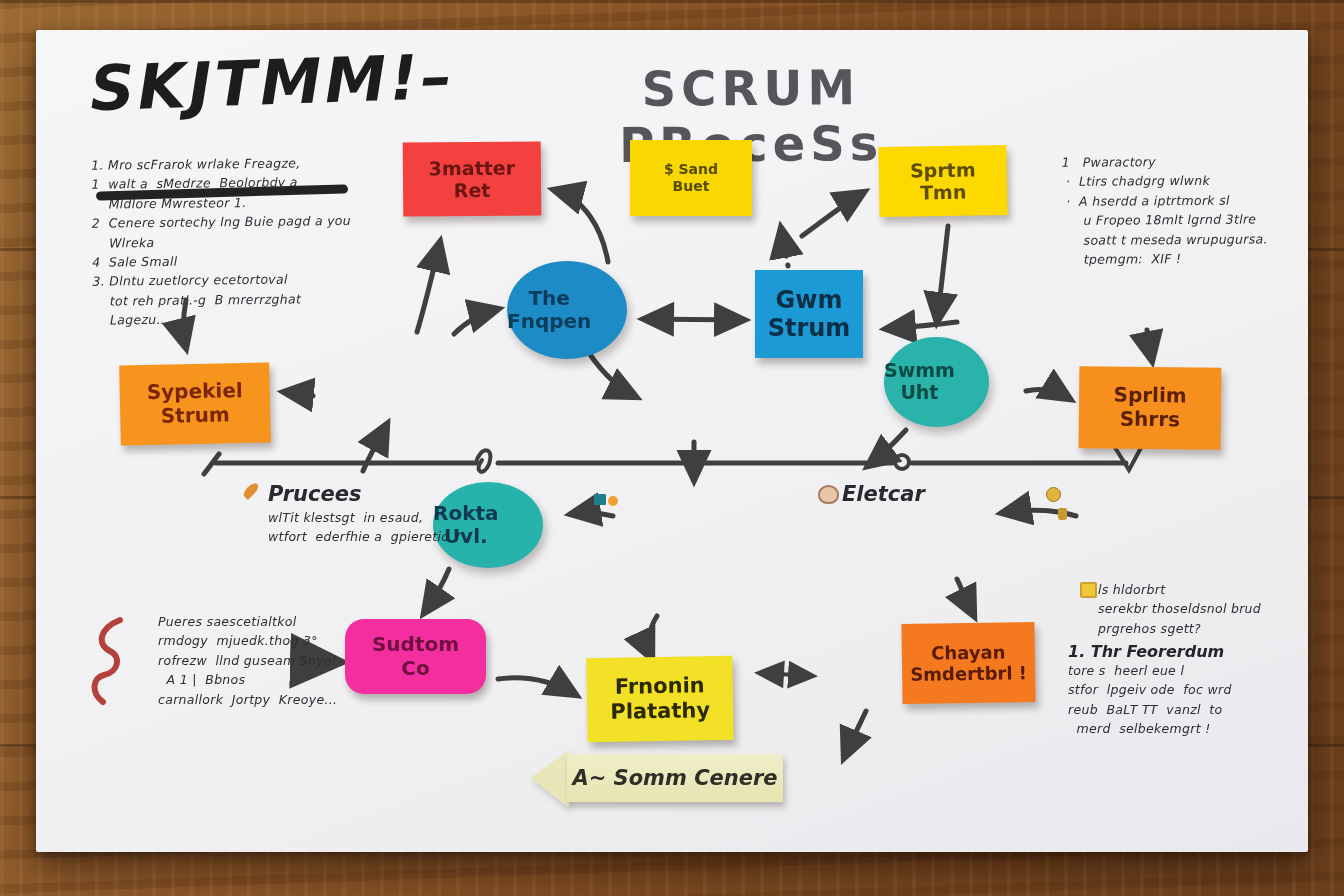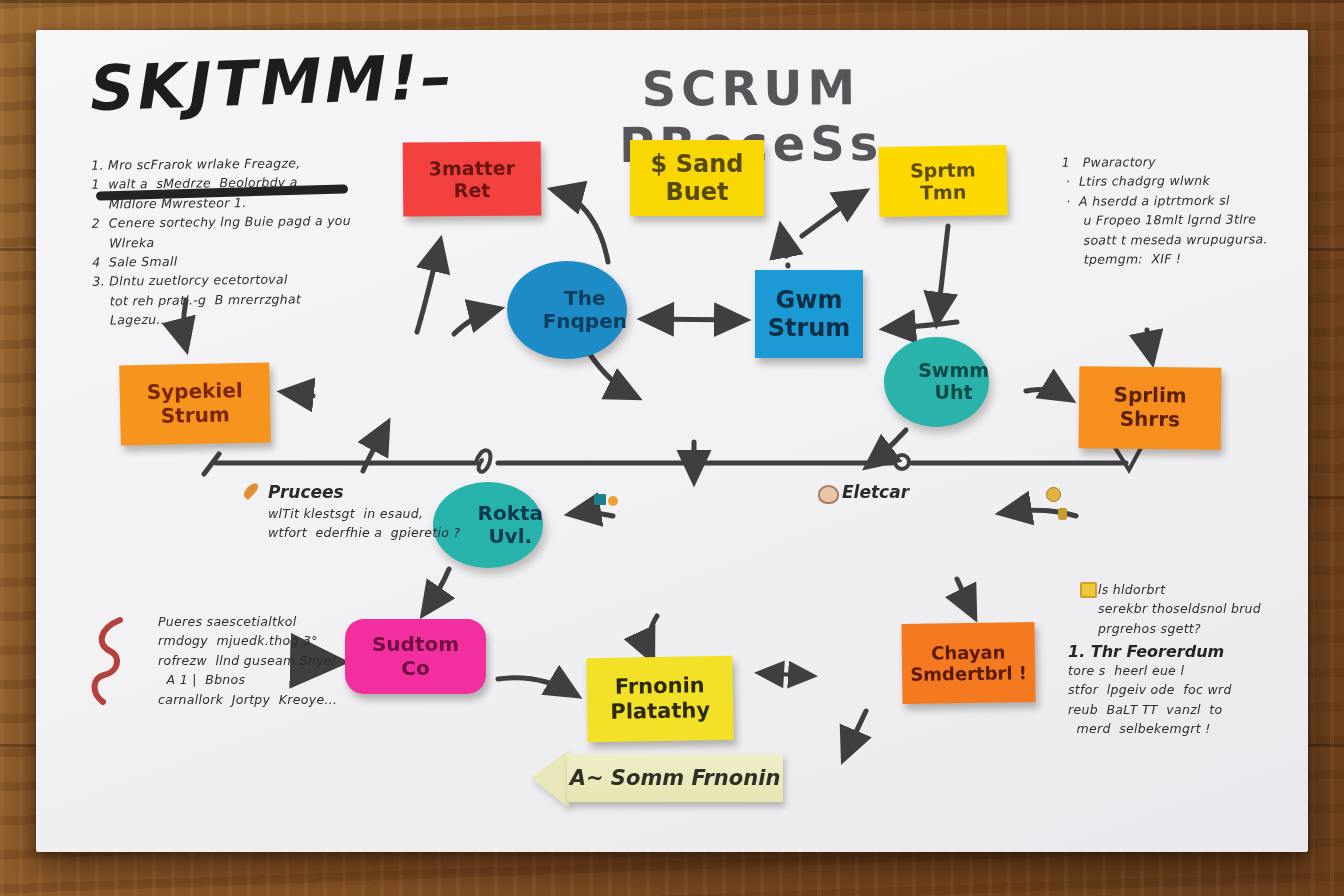--- a/index.html
+++ b/index.html
@@ -25,40 +25,40 @@
     border-radius:6px;transform:rotate(-1.6deg);}
   .title-main{left:500px;top:30px;width:430px;text-align:center;font-size:48px;
     font-weight:bold;color:#57555a;letter-spacing:5px;transform:rotate(-.4deg);}
   .tl-list{left:56px;top:124px;width:312px;transform:rotate(-.6deg);}
   .tr-list{left:1026px;top:122px;width:250px;transform:rotate(-.4deg);}
   
   .sticky{display:flex;align-items:center;justify-content:center;text-align:center;
     font-weight:bold;white-space:pre-line;line-height:1.18;
     box-shadow:3px 6px 7px rgba(30,20,10,.28);}
   .s1{left:367px;top:112px;width:138px;height:74px;background:#f2413f;color:#6b1513;font-size:19px;transform:rotate(-.5deg);}
-  .s2{left:594px;top:110px;width:134px;height:76px;background:#f8d703;color:#574a05;font-size:24px;align-items:center;}
+  .s2{left:594px;top:110px;width:122px;height:76px;background:#f8d703;color:#574a05;font-size:14px;align-items:center;}
   .s3{left:843px;top:116px;width:128px;height:70px;background:#fdd901;color:#5c4c04;font-size:19px;transform:rotate(-1deg);}
   .s4{left:84px;top:334px;width:150px;height:80px;background:#f7941d;color:#7a2408;font-size:20px;transform:rotate(-1.2deg);}
   .s5{left:719px;top:240px;width:108px;height:88px;background:#1b9ad6;color:#0d2f45;font-size:24px;}
   .s6{left:1043px;top:337px;width:142px;height:82px;background:#f78f1e;color:#5e2005;font-size:20px;transform:rotate(.6deg);}
   .s7{left:309px;top:589px;width:141px;height:75px;background:#f32fa0;color:#70103f;font-size:20px;border-radius:19px;}
   .s8{left:551px;top:627px;width:146px;height:84px;background:#f2e126;color:#2c2a05;font-size:21px;transform:rotate(-1deg);}
   .s9{left:866px;top:593px;width:133px;height:80px;background:#f4791f;color:#591b04;font-size:18px;transform:rotate(-.8deg);}
   
-  .oval{border-radius:50%;display:flex;align-items:center;justify-content:flex-end;
+  .oval{border-radius:50%;display:flex;align-items:center;justify-content:flex-start;
     text-align:center;font-weight:bold;white-space:pre-line;line-height:1.15;
     box-shadow:3px 6px 8px rgba(30,20,10,.25);}
   .o1{left:471px;top:231px;width:120px;height:98px;background:#1d8cc6;color:#0a3c5c;font-size:20px;}
   .o2{left:319px;top:306px;width:112px;height:92px;background:#2cb4aa;color:#0c4a46;font-size:20px;}
   .o3{left:595px;top:340px;width:126px;height:82px;background:#f0234f;color:#66081f;font-size:19px;}
   .o4{left:848px;top:307px;width:105px;height:90px;background:#2ab3ab;color:#0c4a46;font-size:19px;}
   .o5{left:397px;top:452px;width:110px;height:86px;background:#28b2ac;color:#0e3a50;font-size:20px;}
   
   .ann{width:235px;}
-  .ann .head{font-size:17px;font-weight:bold;font-style:italic;color:#2a292d;margin-bottom:2px;}
+  .ann .head{font-size:21px;font-weight:bold;font-style:italic;color:#2a292d;margin-bottom:2px;}
   .a1{left:232px;top:452px;}
   .a2{left:586px;top:460px;}
   .a3{left:806px;top:452px;}
   .a4{left:1032px;top:458px;width:180px;}
   .bl-note{left:122px;top:582px;width:240px;}
   .br-note{left:1062px;top:550px;width:220px;}
   .br-num{left:1032px;top:612px;width:250px;}
   .br-num .head{font-size:16px;font-weight:bold;font-style:italic;color:#252428;}
   
   .leaf-icon{left:206px;top:456px;width:18px;height:9px;background:#e09030;
@@ -219,16 +219,16 @@
   <div class="abs br-num">
     <div class="head">1.  Thr Feorerdum</div>
     <div class="hand">tore s  heerl eue l
 stfor  lpgeiv ode  foc wrd
 reub  BaLT TT  vanzl  to
   merd  selbekemgrt !</div>
   </div>
 
   <div class="abs banner">
     <div class="tip"></div>
-    <div class="body">A~ Somm Frnonin</div>
+    <div class="body">A~ Somm Cenere</div>
   </div>
 
 </div>
 
 </body></html>

